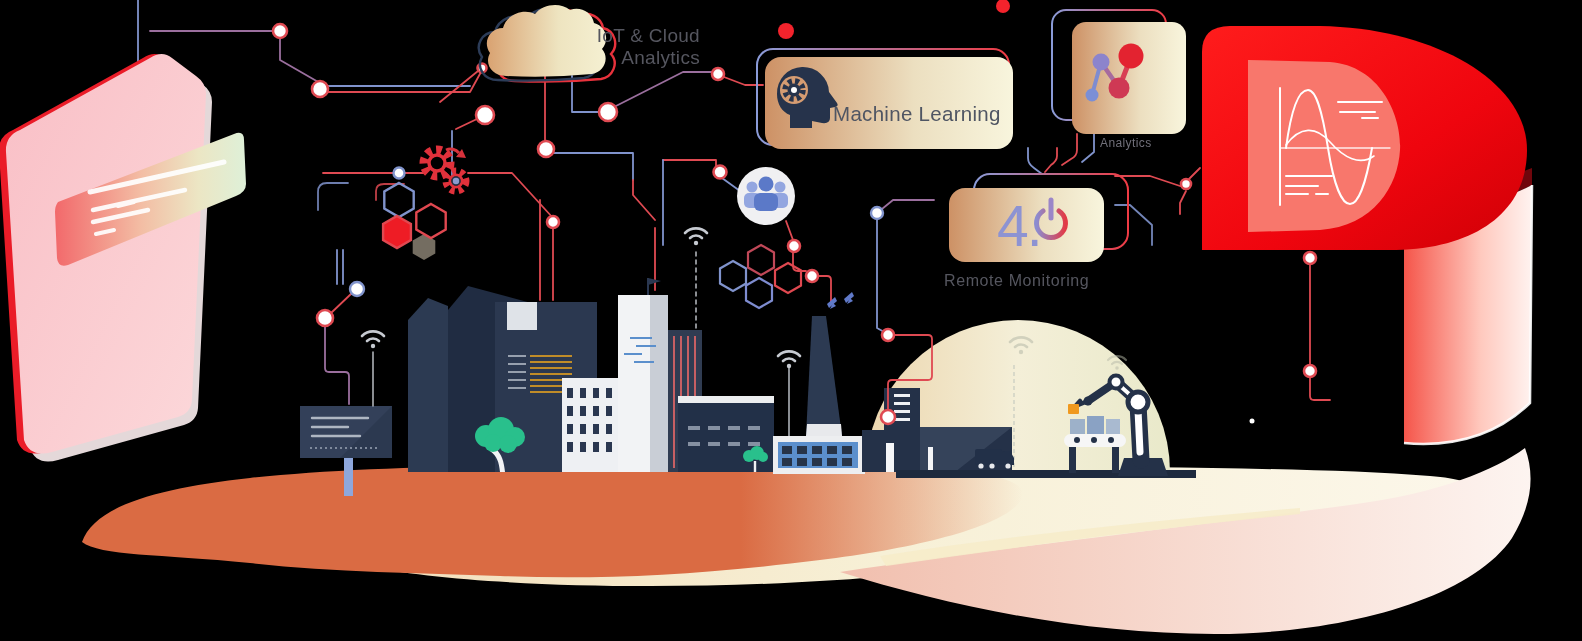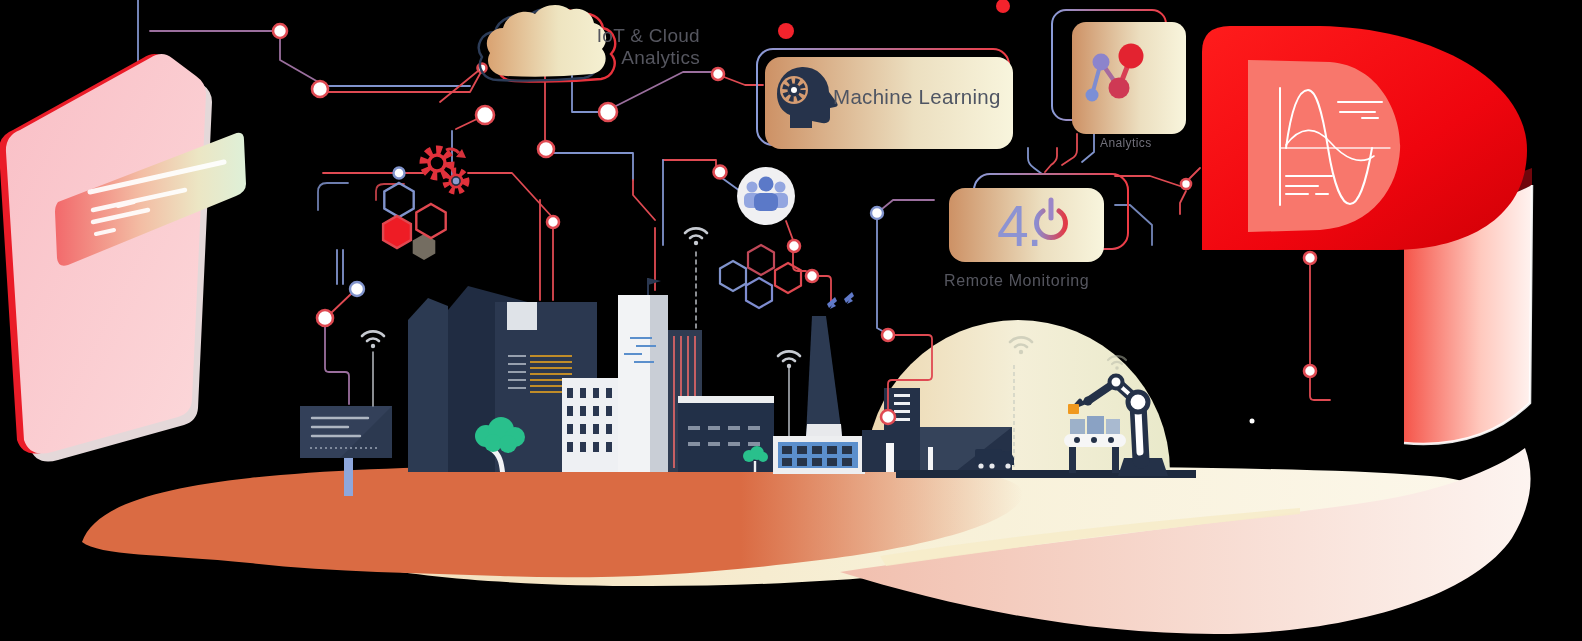--- a/index.html
+++ b/index.html
@@ -1,21 +1,21 @@
 <!DOCTYPE html>
 <html style="--background: #000000; --label-text: #55565f; --label-text-dark: #4f5563; --label-text-light: #71707a; --industry-num: #8d93d2; --wire-red: #df4a52; --wire-blue: #8093cc; --wire-purple: #9b6f9e; --accent-red: #ee1c25; --navy: #243148; --card-tan: #cf9468; --card-cream: #f8f5dd; --ground-orange: #da6b43; --ground-cream: #f6eed6; --ground-pink: #f2c2b2; --dome-tan: #ecd8b4; --tree-green: #29c08c; --people-blue: #5b79c8; --panel-pink: #f9bfc6; --banner-red: #f2696b; --display-red: #ff1318; --display-salmon: #f8776c; --window-blue: #5b8fcc; --window-orange: #c08c28; --gear-red: #e0313b;"><head>
 <meta charset="utf-8">
 <style>
   html,body{margin:0;padding:0}
   body{background:var(--background,#000);width:1582px;height:641px;overflow:hidden;position:relative;font-family:"Liberation Sans",sans-serif}
   #stage{position:absolute;left:0;top:0;width:1582px;height:641px}
   svg{position:absolute;left:0;top:0;z-index:1}
   .lbl{position:absolute;z-index:3;color:var(--label-text,#55565f);white-space:nowrap;font-family:"Liberation Sans",sans-serif}
   #lbl-iot{left:584px;top:25px;width:116px;text-align:right;font-size:19px;line-height:22px;letter-spacing:.3px}
-  #lbl-ml{left:833px;top:85px;font-size:20.5px;color:var(--label-text-dark,#4f5563);letter-spacing:.3px}
+  #lbl-ml{left:833px;top:102px;font-size:20.5px;color:var(--label-text-dark,#4f5563);letter-spacing:.3px}
   #lbl-analytics{left:1100px;top:136px;font-size:12px;color:var(--label-text-light,#71707a);letter-spacing:.4px}
   #lbl-smart{left:449px;top:200px;font-size:19px;line-height:27px}
   #lbl-remote{left:944px;top:272px;font-size:16px;letter-spacing:.6px}
   #lbl-40{left:997px;top:193px;font-size:57px;color:var(--industry-num,#8d93d2);letter-spacing:-2px}
   
   .wr{stroke:var(--wire-red,#df4a52);fill:none;stroke-width:1.8;stroke-linecap:round;stroke-linejoin:round}
   .wb{stroke:var(--wire-blue,#8093cc);fill:none;stroke-width:1.8;stroke-linecap:round;stroke-linejoin:round}
   .wp{stroke:var(--wire-purple,#9b6f9e);fill:none;stroke-width:1.8;stroke-linecap:round;stroke-linejoin:round}
   .node{fill:#fff;stroke:var(--wire-red,#df4a52);stroke-width:2.6}
   .nodeb{fill:#fff;stroke:var(--wire-blue,#8093cc);stroke-width:2.4}

